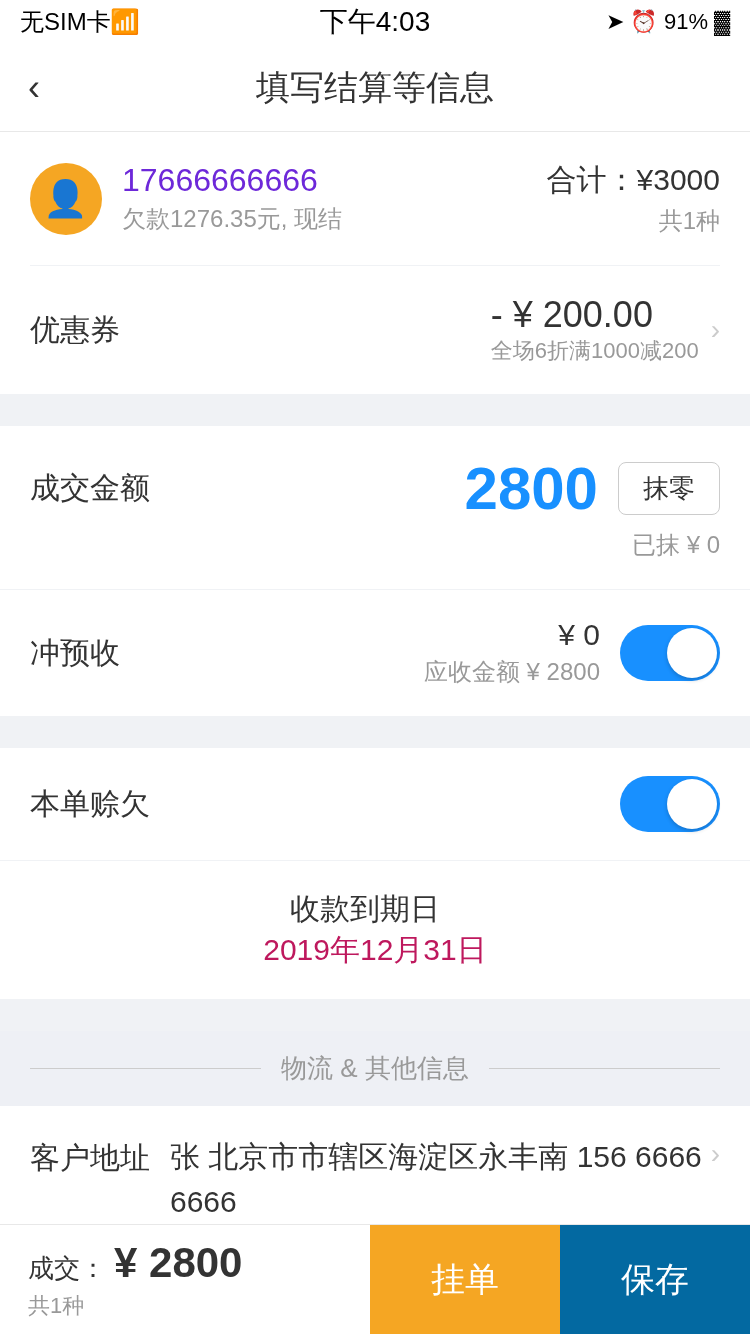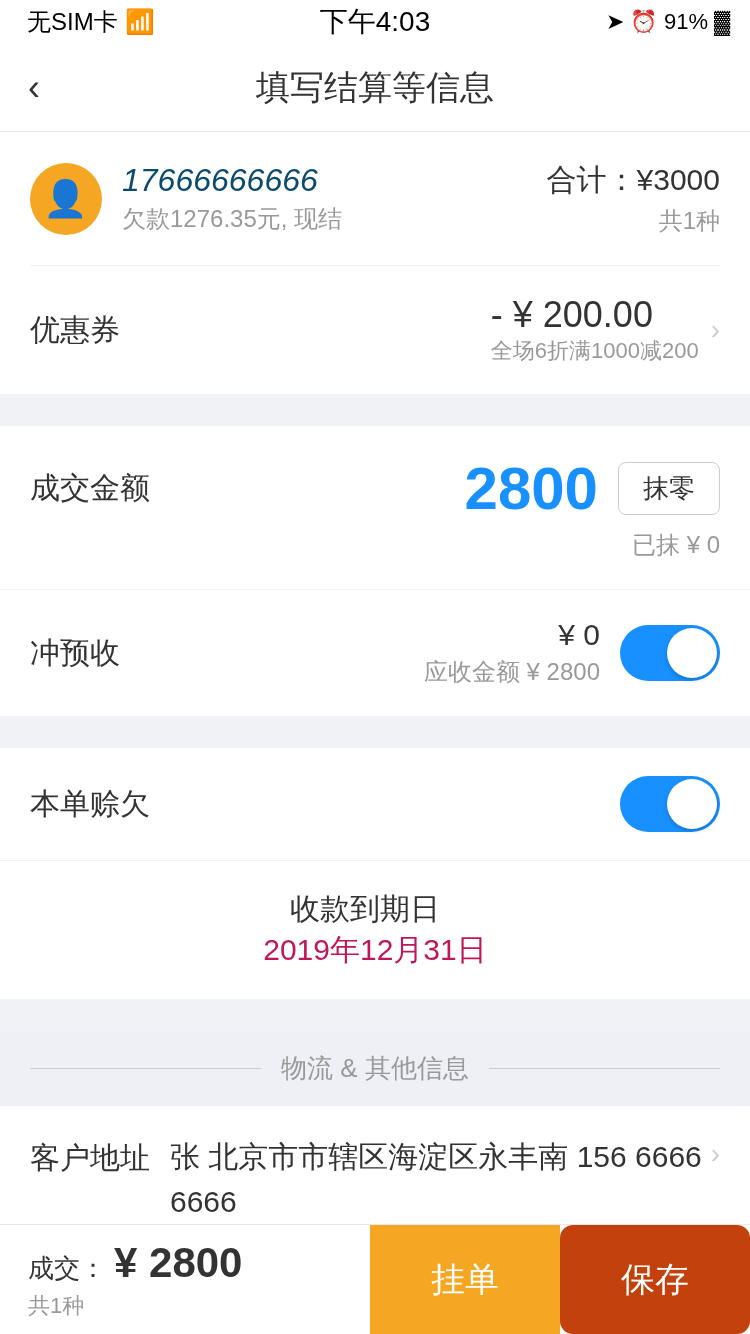--- a/index.html
+++ b/index.html
@@ -20,23 +20,21 @@
       background: #fff;
       display: flex;
       align-items: center;
       justify-content: space-between;
       padding: 0 20px;
       font-size: 26px;
     }
     .status-left {
       display: flex;
       align-items: center;
-      gap: 8px;
       font-size: 24px;
-      margin-left: 7px;
     }
     .status-center {
       font-size: 28px;
       font-weight: 500;
       position: absolute;
       left: 50%;
       transform: translateX(-50%);
     }
     .status-right {
       display: flex;
@@ -102,22 +100,21 @@
       display: flex;
       align-items: center;
       justify-content: center;
       font-size: 36px;
       color: #fff;
       flex-shrink: 0;
     }
     .customer-info .phone {
       font-size: 32px;
       font-weight: 500;
-      color: #0c4a6e;
-      font-style: italic;
+      color: #6d28d9;
     }
     .customer-info .sub {
       font-size: 24px;
       color: #999;
       margin-top: 4px;
     }
     .customer-right {
       text-align: right;
     }
     .customer-right .total {
@@ -398,29 +395,28 @@
       display: flex;
       align-items: center;
       justify-content: center;
       font-size: 34px;
       color: #fff;
       font-weight: 500;
       cursor: pointer;
     }
     .btn-save {
       width: 190px;
-      background: #c2410c;
+      background: #0369a1;
       display: flex;
       align-items: center;
       justify-content: center;
       font-size: 34px;
       color: #fff;
       font-weight: 500;
       cursor: pointer;
-      border-radius: 13px;
     }
   </style>
 </head>
 <body>
 
 <div class="status-bar">
   <div class="status-left">
     <span>无SIM卡</span>
     <span>📶</span>
   </div>

